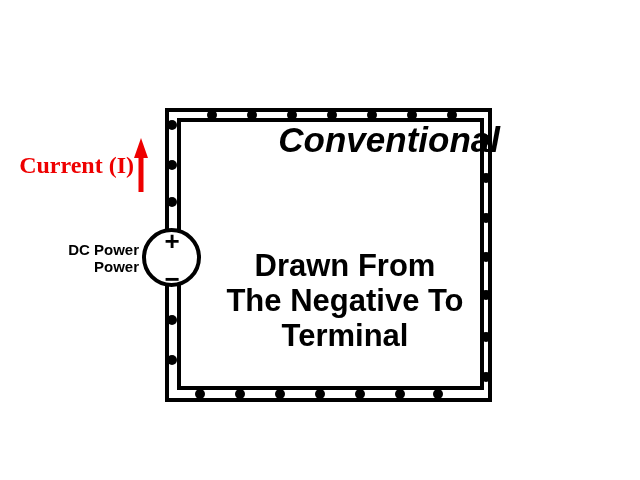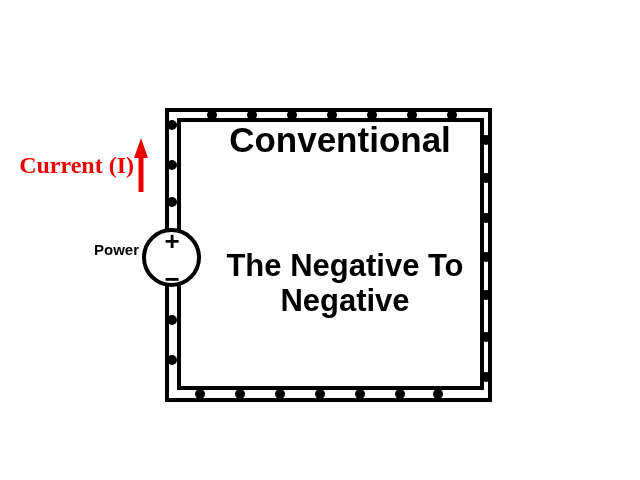--- a/index.html
+++ b/index.html
@@ -78,24 +78,25 @@
     left: 40px; top: 241px;
     width: 99px;
     text-align: right;
     font-size: 15px;
     line-height: 17px;
   }
   .title {
     position: absolute;
     left: 180px; top: 119px;
     width: 320px;
-    text-align: center;
+    text-align: right;
     font-size: 35px;
     line-height: 42px;
     white-space: nowrap;
+    font-style: italic;
   }
   .body-text {
     position: absolute;
     left: 180px; top: 248px;
     width: 330px;
     text-align: center;
     font-size: 31px;
     line-height: 35px;
     white-space: nowrap;
   }
@@ -141,25 +142,27 @@
   <div class="terminal plus">+</div>
   <div class="terminal minus">−</div>
 
   <div class="current-label">Current (I)</div>
   <svg class="arrow" viewBox="0 0 20 60" aria-hidden="true">
     <rect x="7.5" y="18" width="5" height="38"></rect>
     <polygon points="10,2 17,22 3,22"></polygon>
   </svg>
 
   <div class="dc-label">
+    <div>DC Power</div>
     <div>Power</div>
   </div>
 
   <div class="title">
     <div>Conventional</div>
   </div>
 
   <div class="body-text">
+    <div>Drawn From</div>
     <div>The Negative To</div>
-    <div>Negative</div>
+    <div>Terminal</div>
   </div>
 
 </div>
 
 </body></html>

